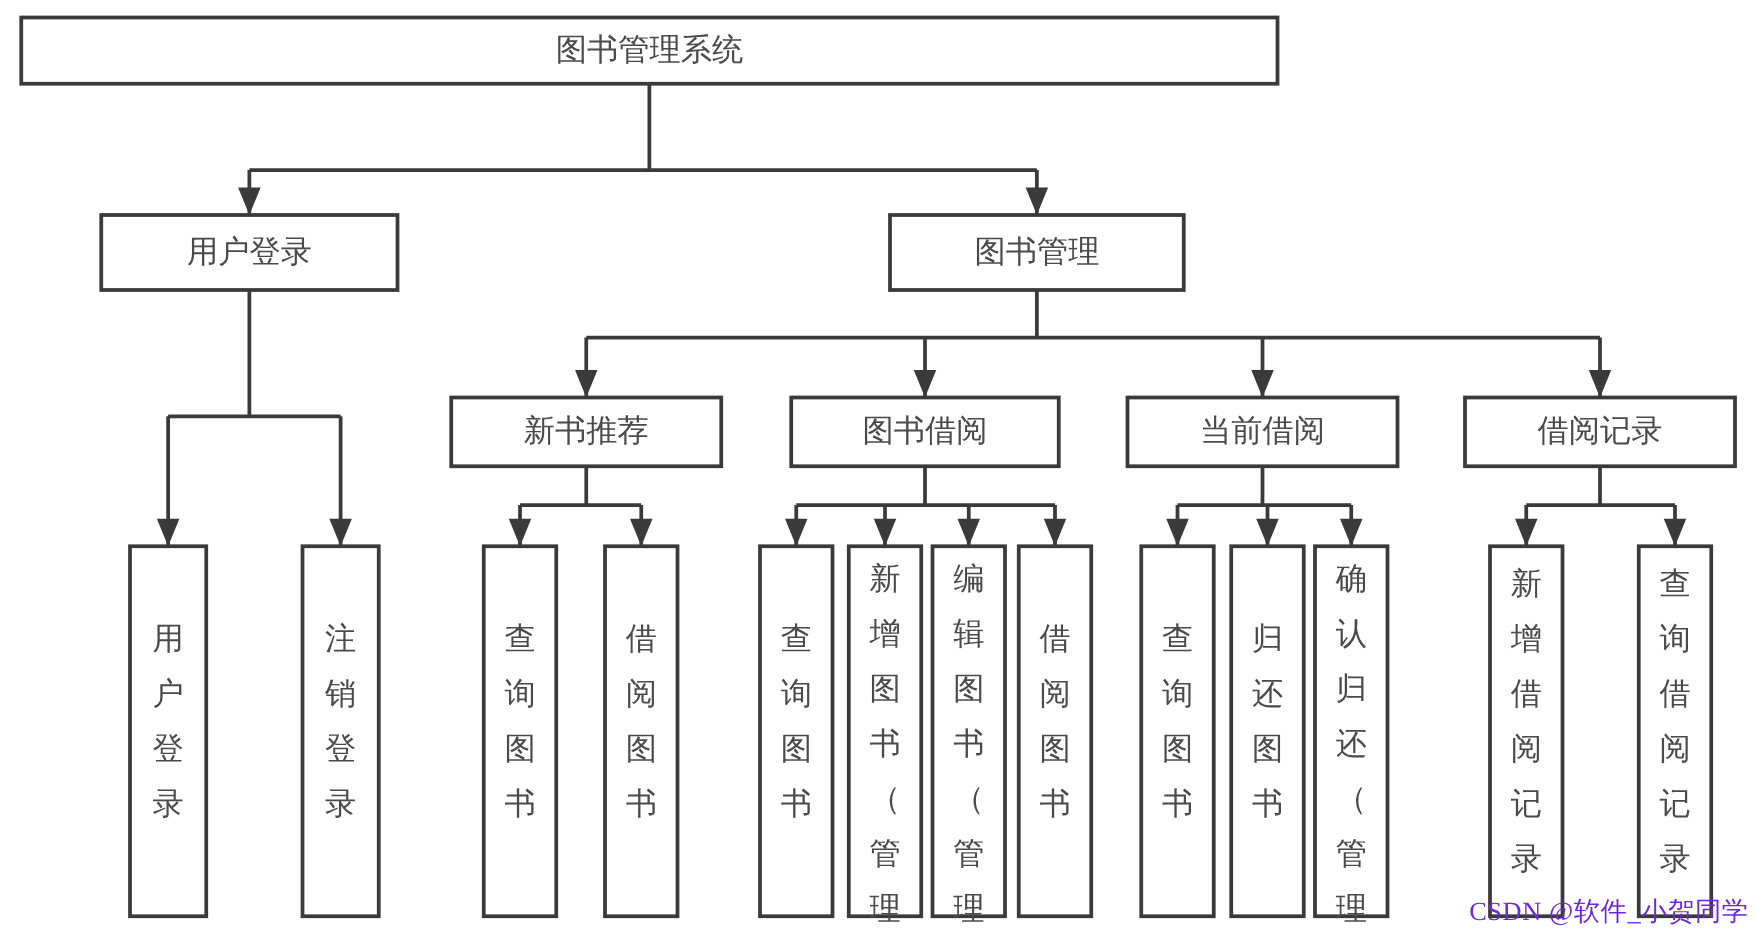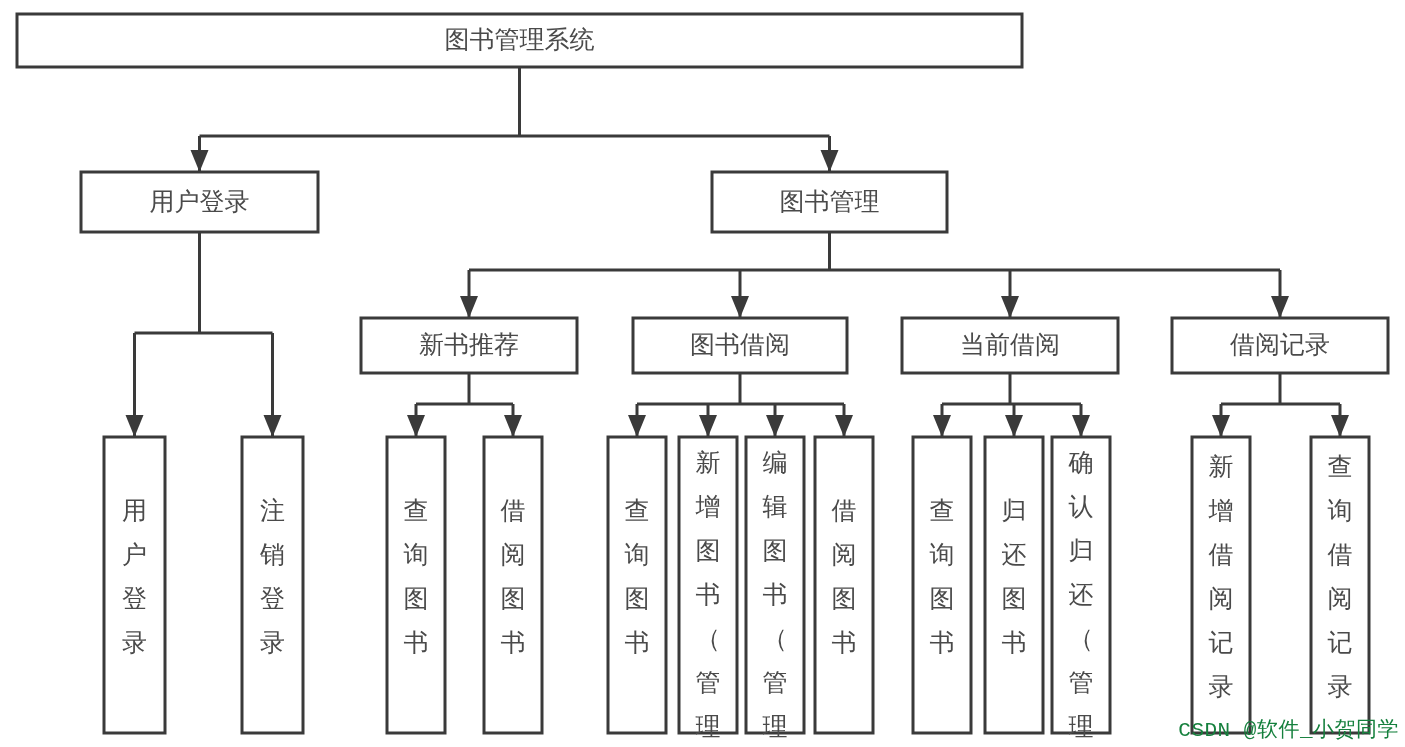--- a/index.html
+++ b/index.html
@@ -49,23 +49,23 @@
   .node-label-vert {
     fill: #4a4a4a;
     font-family: "Liberation Sans", "DejaVu Sans", sans-serif;
     font-size: 25px;
     text-anchor: middle;
   }
   .watermark {
     position: absolute;
     right: 6px;
     bottom: 4px;
-    font-family: Liberation Mono, monospace;
+    font-family: Liberation Serif, serif;
     font-size: 21px;
-    color: #15803d;
+    color: #6d28d9;
     letter-spacing: 0.5px;
     white-space: nowrap;
     pointer-events: none;
     user-select: none;
   }
 </style>
 </head>
 <body>
 
 <div id="diagram-root">

